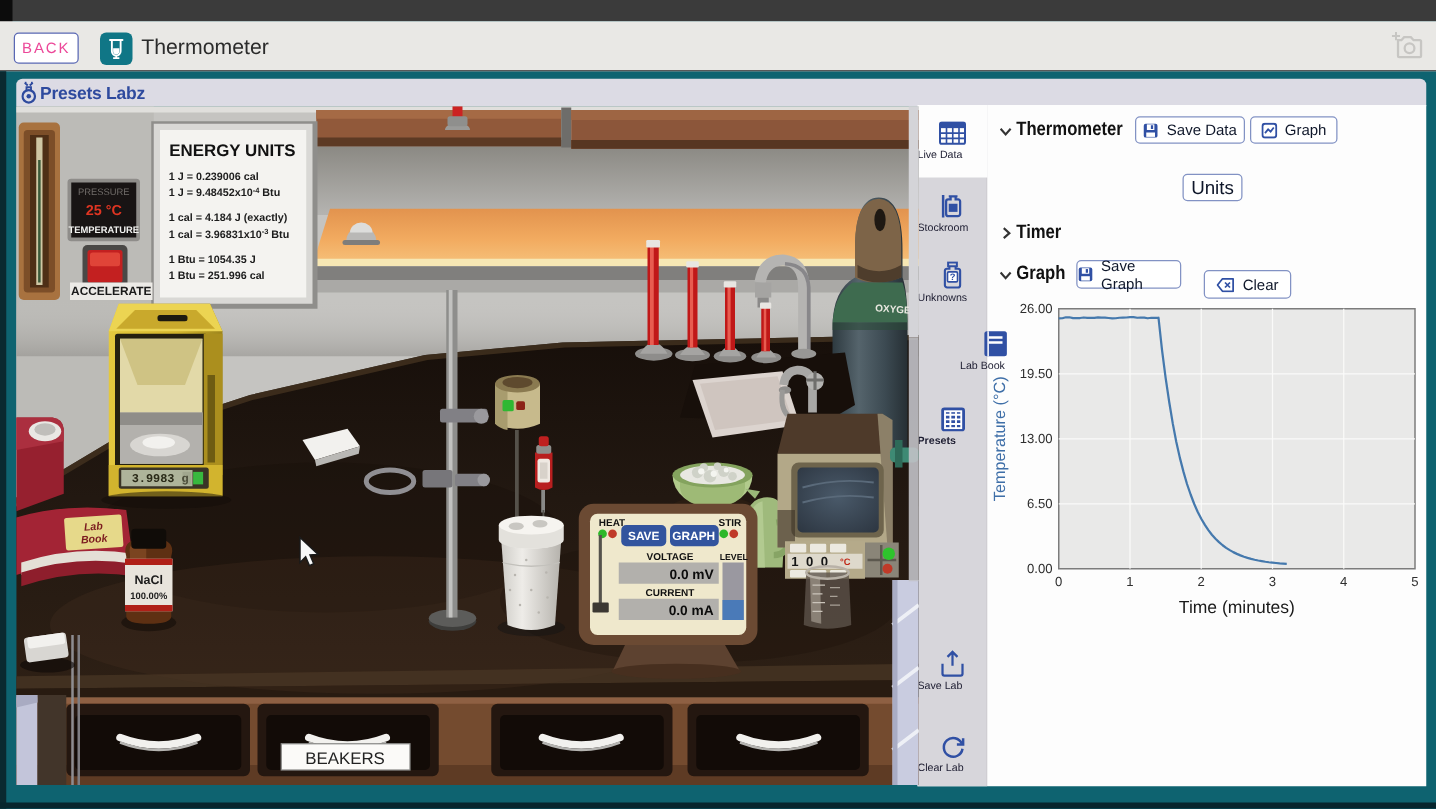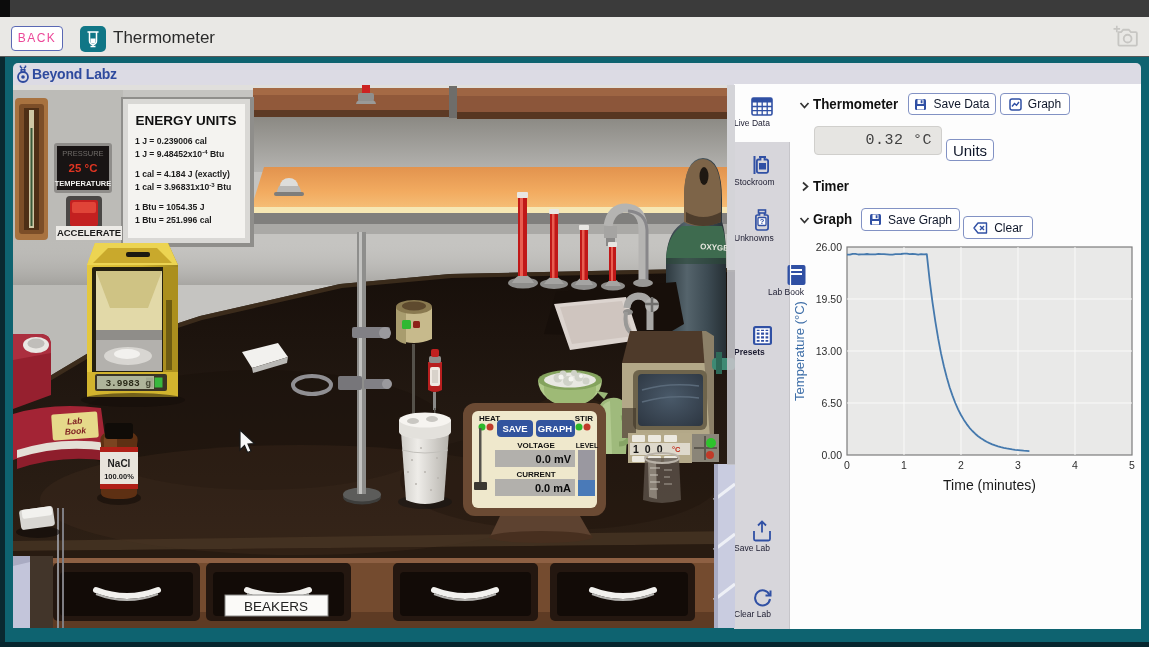--- a/index.html
+++ b/index.html
@@ -49,21 +49,21 @@
         <circle cx="13.5" cy="13.5" r="3.6"></circle>
         <path d="M3.5 1.5 v6 M0.5 4.5 h6" stroke-width="1.5"></path>
       </svg></div>
 <div class="abs" id="frameL"></div>
 <div class="abs" id="lavender"></div>
 <svg class="abs" style="left:17px;top:65px" width="12" height="19" viewBox="0 0 12 19">
       <circle cx="6" cy="12" r="5" fill="none" stroke="#2e4a9e" stroke-width="1.8"></circle>
       <circle cx="6" cy="12" r="1.8" fill="#2e4a9e"></circle>
       <path d="M4.2 7 v-2.2 h3.6 V7 M2.8 1.2 l2.4 2.2 M9.2 1.2 l-2.4 2.2 M2.8 1.2 h1.4 M9.2 1.2 h-1.4" stroke="#2e4a9e" stroke-width="1.5" fill="none"></path>
     </svg>
-<div class="abs" id="logotxt">Beyond Labz</div>
+<div class="abs" id="logotxt">Presets Labz</div>
 <div class="abs" id="botdark"></div>
 <div class="abs" id="panel"></div>
 <div class="abs" id="sidebar" style="left:734px;top:84px;">
       <div class="abs" id="sbsel"></div>
     </div>
 
 <div class="abs sbitem" style="left:734px;top:97px;"><svg width="22" height="20" viewBox="0 0 22 20">
         <rect x="1" y="1" width="20" height="17" rx="1.5" fill="none" stroke="#3050a4" stroke-width="1.6"></rect>
         <rect x="1" y="1" width="20" height="4.5" fill="#3050a4"></rect>
         <path d="M1 9.5 h20 M1 13.7 h20 M6.2 1 v17 M11.2 1 v17 M16.2 1 v17" stroke="#3050a4" stroke-width="1.3"></path>
@@ -106,33 +106,32 @@
 <div class="btn" style="left:908px;top:93px;width:88px;height:22px;"><svg width="13" height="13" viewBox="0 0 13 13">
         <rect x="1" y="1" width="11" height="11" rx="1.5" fill="#3050a4"></rect>
         <rect x="3.5" y="1.5" width="6" height="4.5" fill="#fff"></rect>
         <rect x="6.7" y="2.2" width="1.8" height="3" fill="#3050a4"></rect>
         <rect x="3" y="8" width="7" height="3.5" fill="#fff"></rect>
       </svg>Save Data</div>
 <div class="btn" style="left:1000px;top:93px;width:70px;height:22px;"><svg width="13" height="13" viewBox="0 0 13 13">
         <rect x="1" y="1" width="11" height="11" rx="2" fill="none" stroke="#3050a4" stroke-width="1.5"></rect>
         <path d="M3 8.5 l2.5-3 2 1.8 2.5-3.3" fill="none" stroke="#3050a4" stroke-width="1.4"></path>
       </svg>Graph</div>
-<div class="abs" id="tempdisp">0.32 °C</div>
 <div class="btn" style="left:946px;top:139px;width:48px;height:22px;font-size:15px;">Units</div>
 
 <svg class="abs chev" style="left:800px;top:181px" viewBox="0 0 11 11">
       <path d="M3 1.5 l4.5 4 -4.5 4" fill="none" stroke="#333" stroke-width="1.7"></path>
     </svg>
 <div class="abs hdr" style="left:813px;top:177px;">Timer</div>
 
 <svg class="abs chev" style="left:799px;top:215px" viewBox="0 0 11 11">
       <path d="M1.5 3 l4 4.5 4-4.5" fill="none" stroke="#333" stroke-width="1.7"></path>
     </svg>
 <div class="abs hdr" style="left:813px;top:210px;">Graph</div>
-<div class="btn" style="left:861px;top:208px;width:99px;height:23px;text-align:right;"><svg width="13" height="13" viewBox="0 0 13 13">
+<div class="btn" style="left:861px;top:208px;width:84px;height:23px;"><svg width="13" height="13" viewBox="0 0 13 13">
         <rect x="1" y="1" width="11" height="11" rx="1.5" fill="#3050a4"></rect>
         <rect x="3.5" y="1.5" width="6" height="4.5" fill="#fff"></rect>
         <rect x="6.7" y="2.2" width="1.8" height="3" fill="#3050a4"></rect>
         <rect x="3" y="8" width="7" height="3.5" fill="#fff"></rect>
       </svg>Save Graph</div>
 <div class="btn" style="left:963px;top:216px;width:70px;height:23px;"><svg width="15" height="12" viewBox="0 0 15 12">
         <path d="M5 1 h8.5 v10 H5 L1 6 Z" fill="none" stroke="#3050a4" stroke-width="1.4" stroke-linejoin="round"></path>
         <path d="M7 4 l4 4 M11 4 l-4 4" stroke="#3050a4" stroke-width="1.4"></path>
       </svg>Clear</div>
 <svg class="abs" style="left:780px;top:240px" width="365" height="260" viewBox="780 240 365 260">

